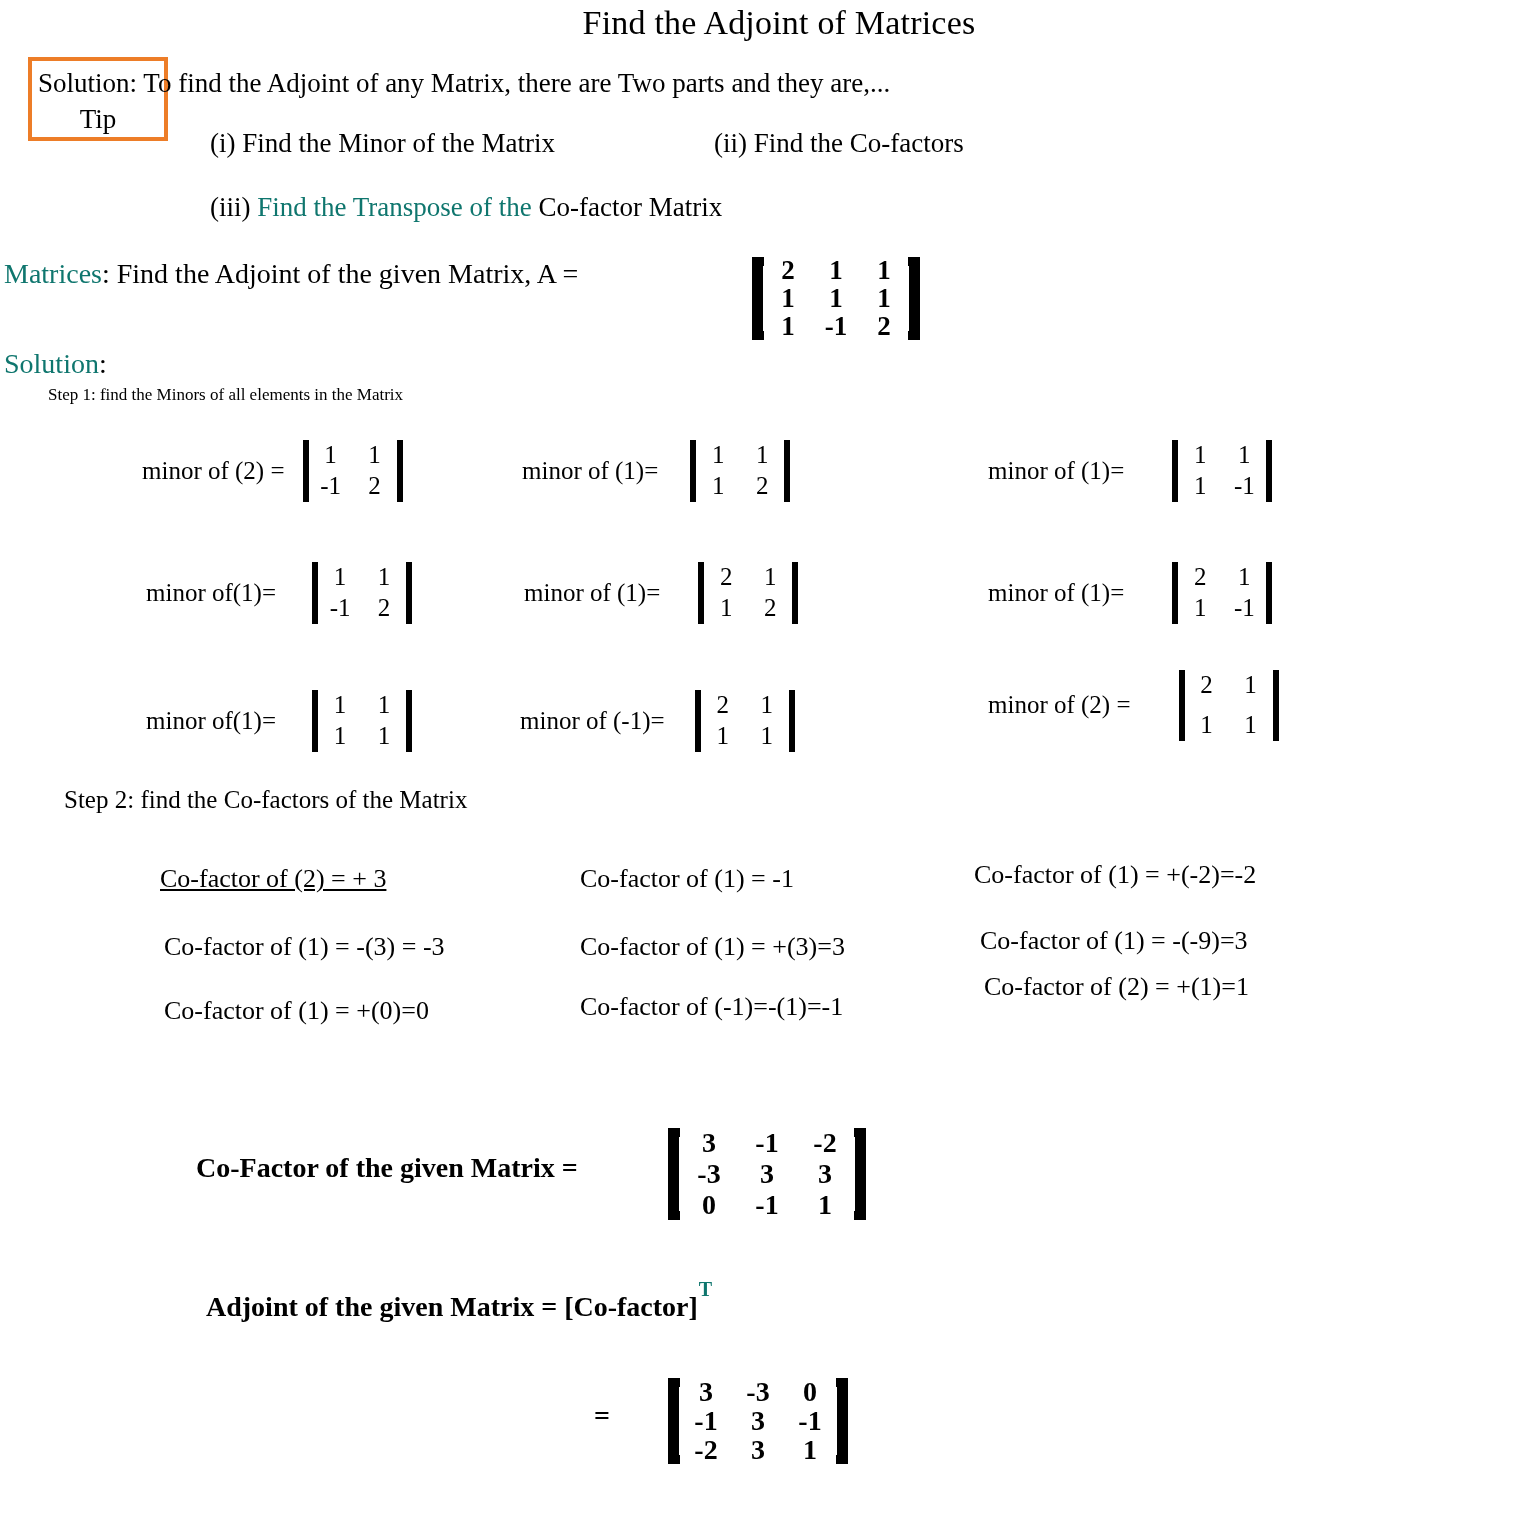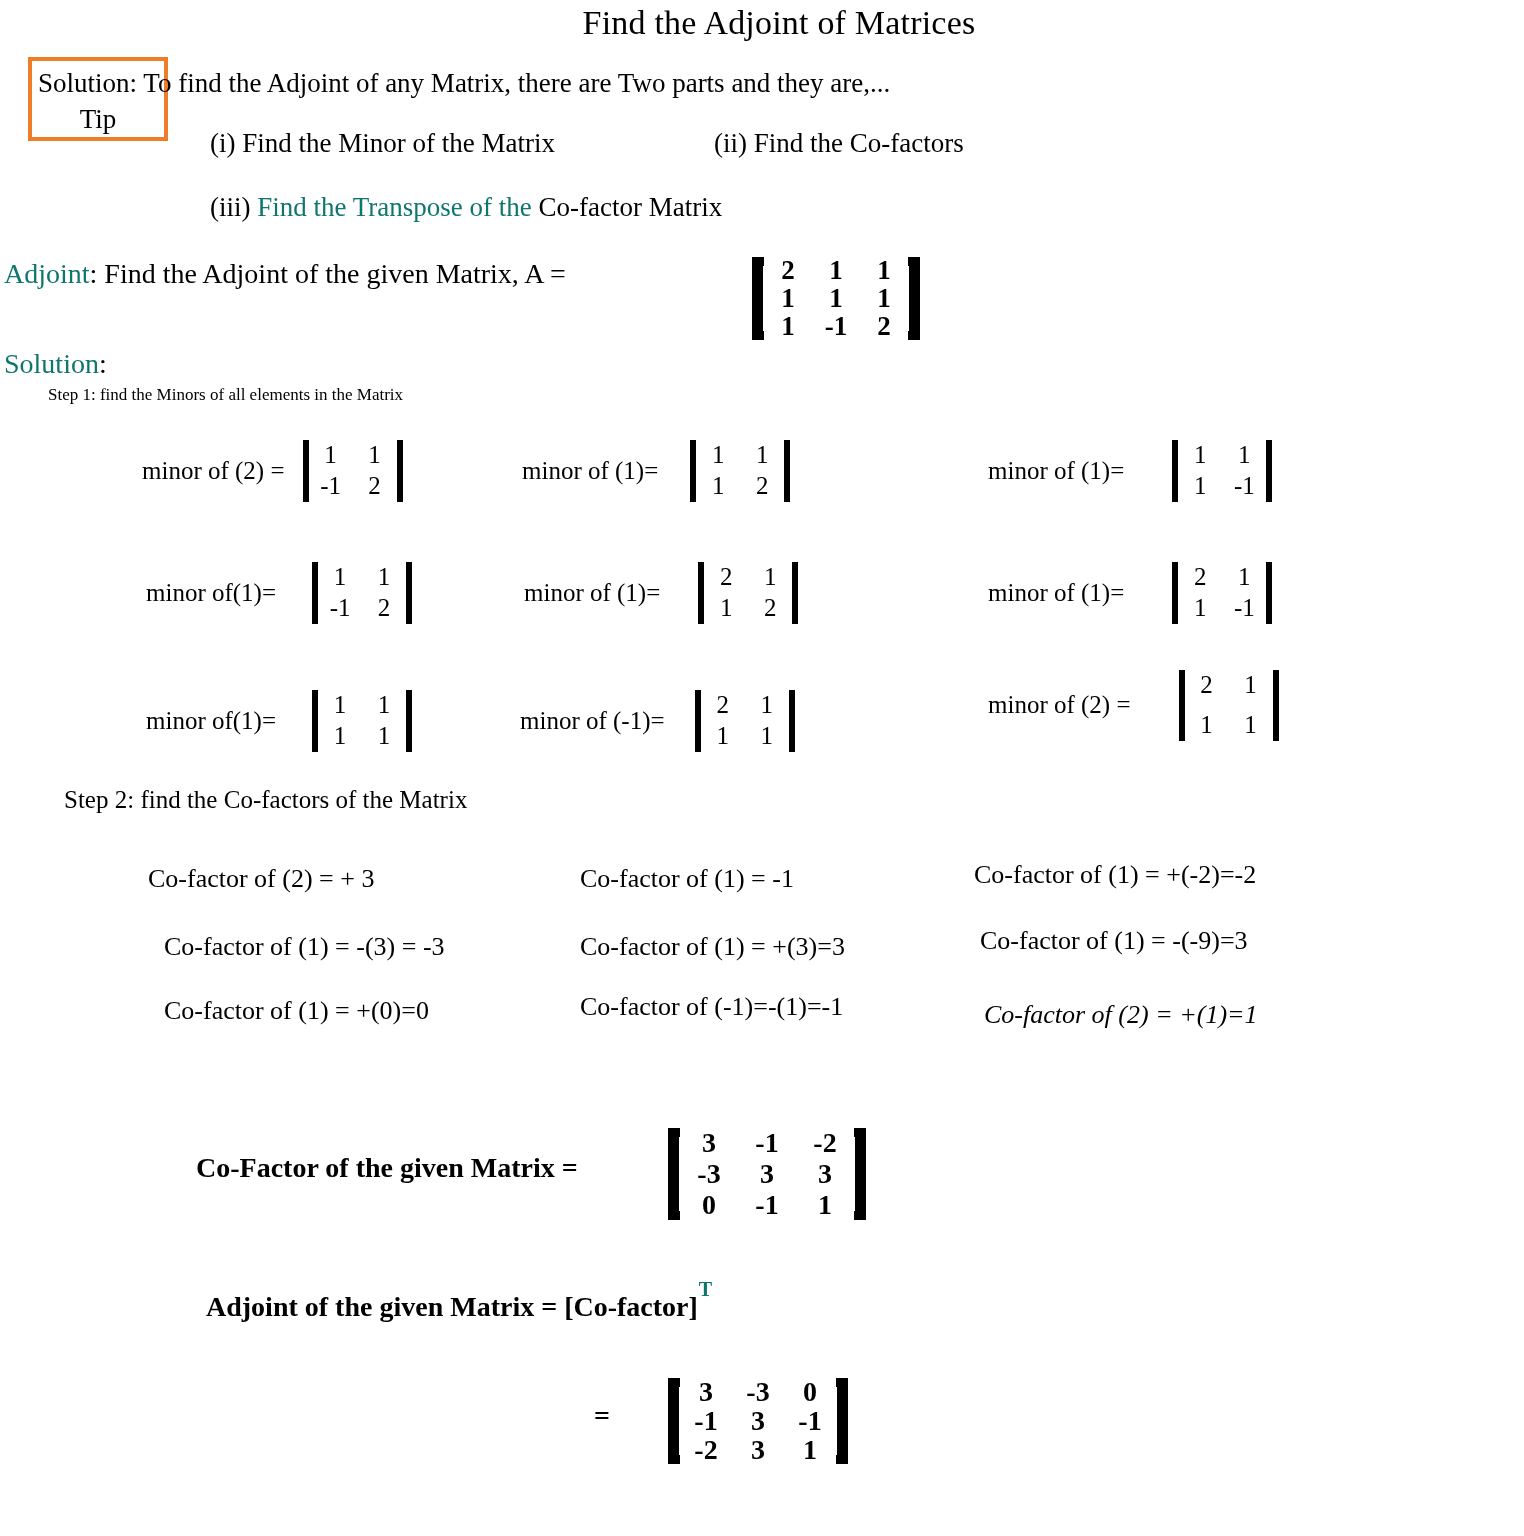--- a/index.html
+++ b/index.html
@@ -148,21 +148,21 @@
 </div>
 
 <div class="abs" id="part-i">(i) Find the Minor of the Matrix</div>
 <div class="abs" id="part-ii">(ii) Find the Co-factors</div>
 
 <div class="abs" id="part-iii">
   <span>(iii) </span><span class="red">Find the Transpose of the</span><span> Co-factor Matrix</span>
 </div>
 
 <div class="abs" id="problem-line">
-  <span class="red">Adjoint</span><span>: Find the Adjoint of the given Matrix, A =</span>
+  <span class="red">Matrices</span><span>: Find the Adjoint of the given Matrix, A =</span>
 </div>
 
 <div class="abs" id="matrixA-wrap">
   <span class="matrix" id="matrixA">
     <span class="brk brk-l"></span>
     <span class="mgrid">
       <span class="mrow">
         <span class="mcell">2</span>
         <span class="mcell">1</span>
         <span class="mcell">1</span>
@@ -345,31 +345,31 @@
         <span class="dcell">1</span>
         <span class="dcell">1</span>
       </span>
     </span>
     <span class="bar"></span>
   </span>
 </div>
 
 <div class="abs" id="step2-head">Step 2: find the Co-factors of the Matrix</div>
 
-<div class="abs cof-line" style="left:148px; top:864px;">Co-factor of (2) = + 3</div>
+<div class="abs cof-line" style="left:160px; top:864px;text-decoration:underline;">Co-factor of (2) = + 3</div>
 <div class="abs cof-line" style="left:580px; top:864px;">Co-factor of (1) = -1</div>
 <div class="abs cof-line" style="left:974px; top:860px;">Co-factor of (1) = +(-2)=-2</div>
 
 <div class="abs cof-line" style="left:164px; top:932px;">Co-factor of (1) = -(3) = -3</div>
 <div class="abs cof-line" style="left:580px; top:932px;">Co-factor of (1) = +(3)=3</div>
 <div class="abs cof-line" style="left:980px; top:926px;">Co-factor of  (1) = -(-9)=3</div>
 
 <div class="abs cof-line" style="left:164px; top:996px;">Co-factor of  (1) = +(0)=0</div>
 <div class="abs cof-line" style="left:580px; top:992px;">Co-factor of (-1)=-(1)=-1</div>
-<div class="abs cof-line" style="left:984px; top:1000px;font-style:italic;">Co-factor of  (2) = +(1)=1</div>
+<div class="abs cof-line" style="left:984px; top:972px;">Co-factor of  (2) = +(1)=1</div>
 
 <div class="abs" id="cofactor-title">Co-Factor of the given Matrix =</div>
 
 <div class="abs" id="cofactor-matrix-wrap">
   <span class="matrix" id="cofactor-matrix">
     <span class="brk brk-l"></span>
     <span class="mgrid">
       <span class="mrow">
         <span class="mcell">3</span>
         <span class="mcell">-1</span>

